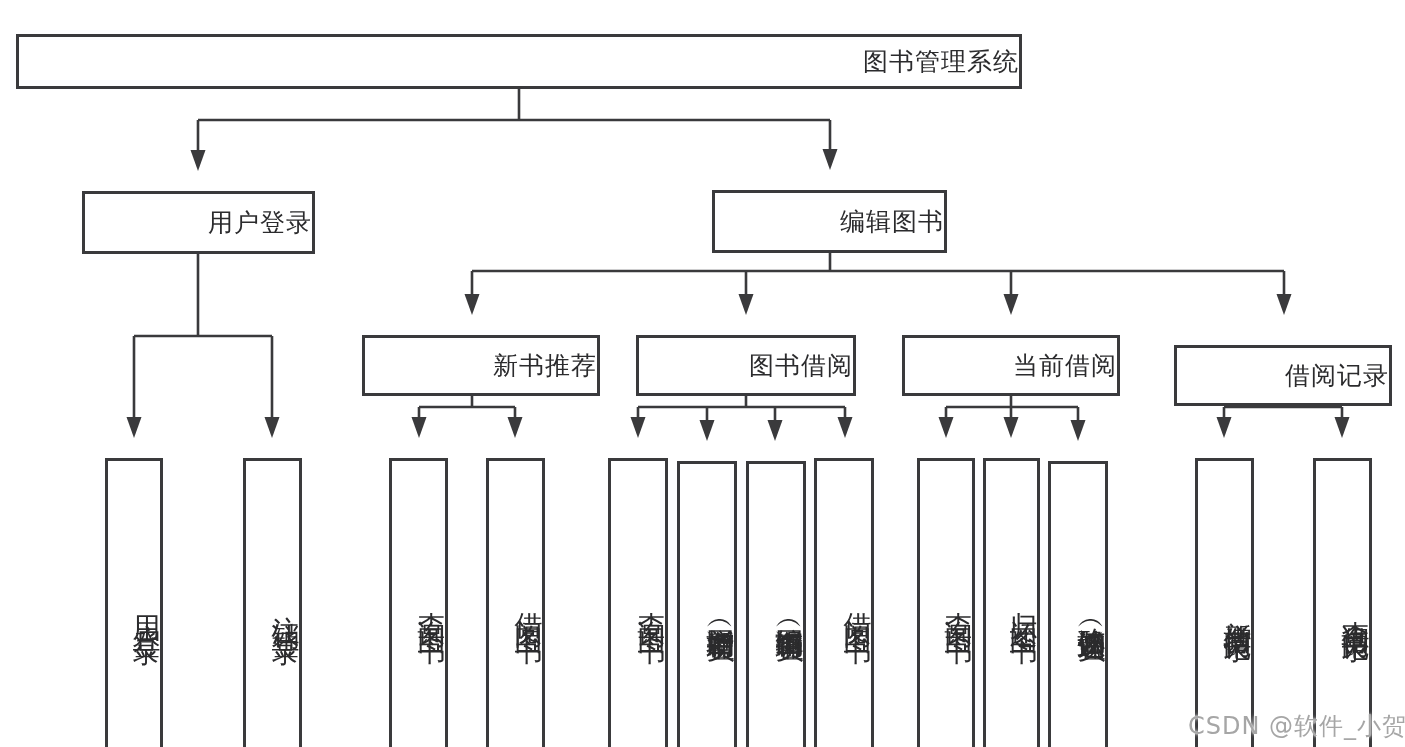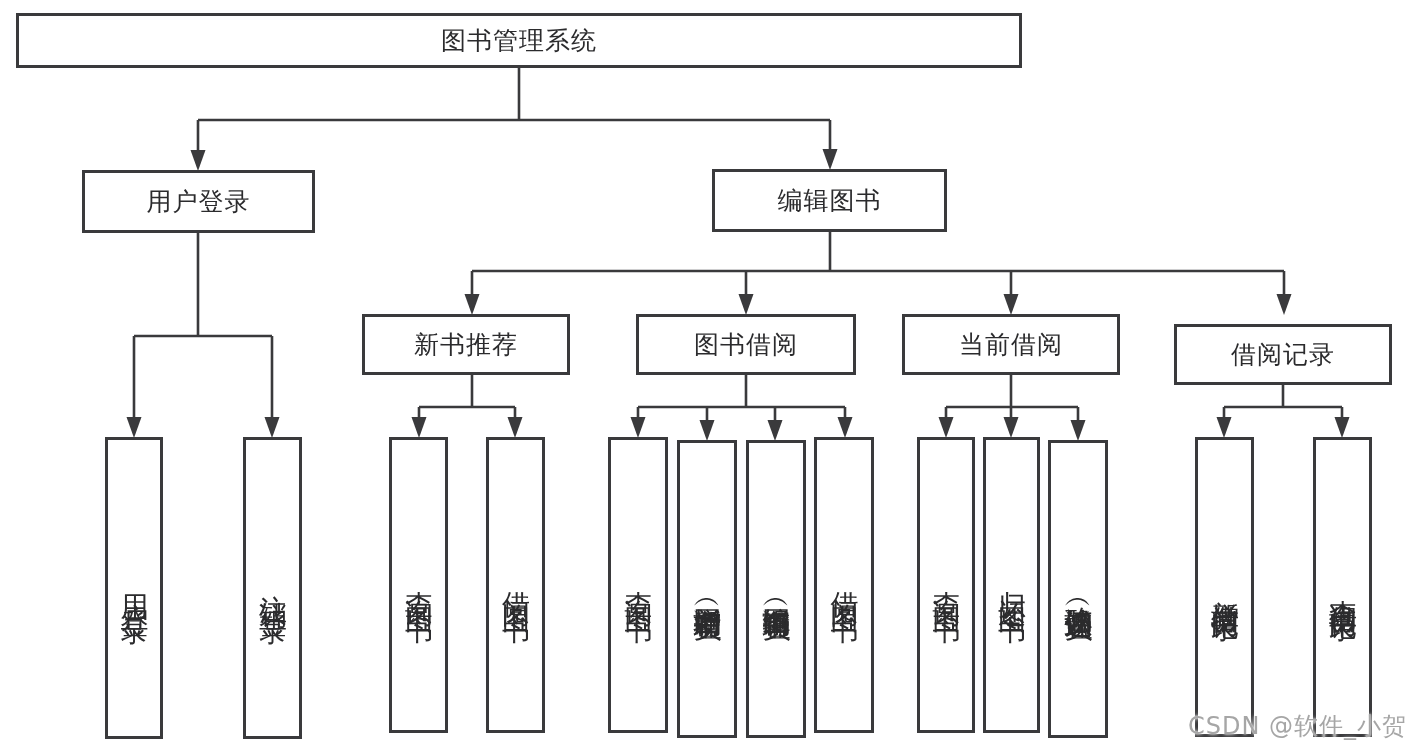--- a/index.html
+++ b/index.html
@@ -4,36 +4,37 @@
 <style>
   html,body{margin:0;padding:0;background:#ffffff;}
   #stage{
     position:relative;width:1405px;height:747px;background:#ffffff;
     font-family:"DejaVu Sans","Liberation Sans",sans-serif;
     color:#2b2b2d;overflow:hidden;
   }
   #wires{position:absolute;left:0;top:0;z-index:0;}
   .node{
     position:absolute;box-sizing:border-box;border:3px solid #3a3a3c;
-    background:#ffffff;display:flex;align-items:center;justify-content:center;
+    background:#ffffff;display:flex;align-items:center;justify-content:flex-end;
     z-index:1;
+    margin-top:21px;
   }
   .hnode{font-size:25px;letter-spacing:1px;white-space:nowrap;}
   .leaf .vtext{
     writing-mode:vertical-lr;white-space:nowrap;
     font-size:28px;line-height:1;
   }
   .vtext.sp-wide{letter-spacing:8px;}
   .vtext.sp-mid{letter-spacing:3px;}
   .vtext.sp-tight{letter-spacing:1px;}
   
   .b-root{left:16px;top:13px;width:1006px;height:55px;}
   .b-user{left:82px;top:170px;width:233px;height:63px;}
   .b-mgmt{left:712px;top:169px;width:235px;height:63px;}
-  .b-g1{left:362px;top:314px;width:208px;height:61px;}
+  .b-g1{left:362px;top:314px;width:238px;height:61px;}
   .b-g2{left:636px;top:314px;width:220px;height:61px;}
   .b-g3{left:902px;top:314px;width:218px;height:61px;}
   .b-g4{left:1174px;top:324px;width:218px;height:61px;}
   .b-u1{left:105px;top:437px;width:58px;height:302px;}
   .b-u2{left:243px;top:437px;width:59px;height:302px;}
   .b-g1a{left:389px;top:437px;width:59px;height:296px;}
   .b-g1b{left:486px;top:437px;width:59px;height:296px;}
   .b-g2a{left:608px;top:437px;width:60px;height:296px;}
   .b-g2b{left:677px;top:440px;width:60px;height:298px;}
   .b-g2c{left:746px;top:440px;width:60px;height:298px;}

